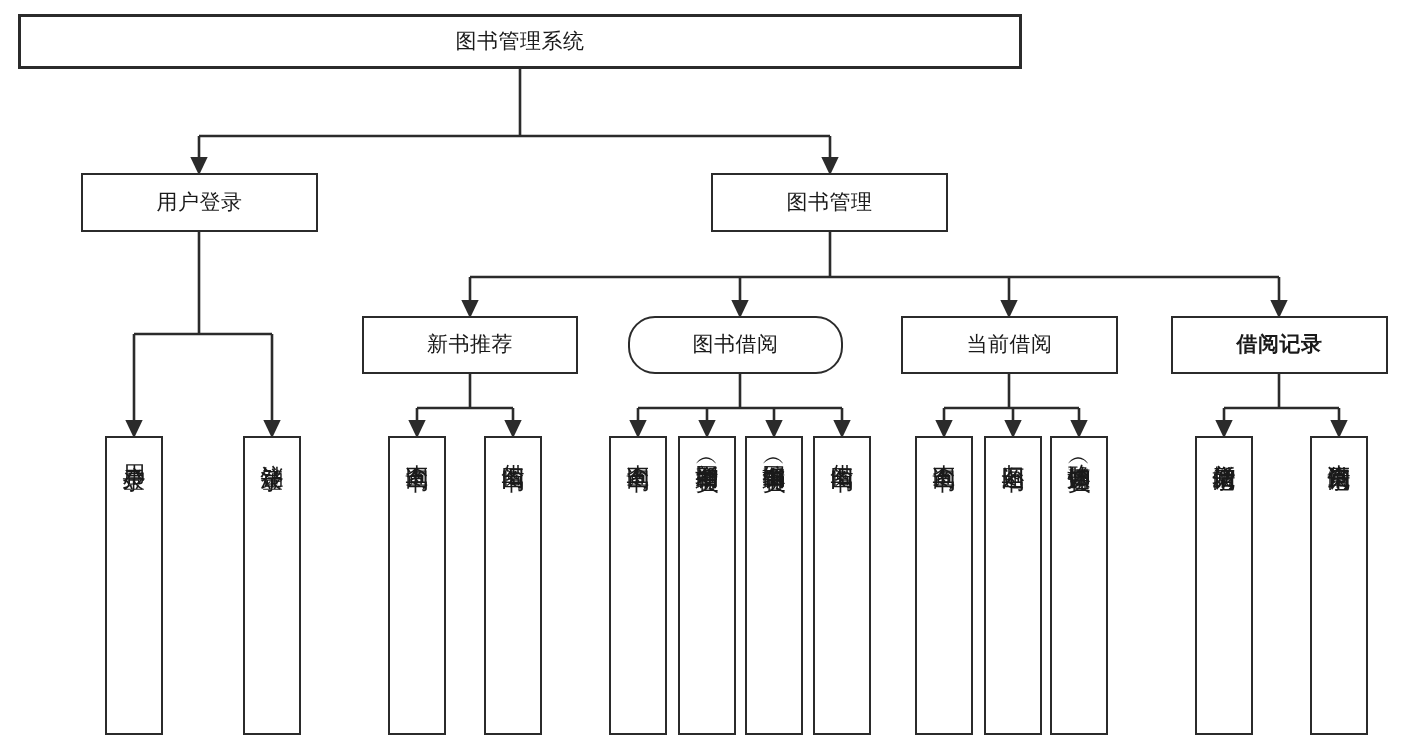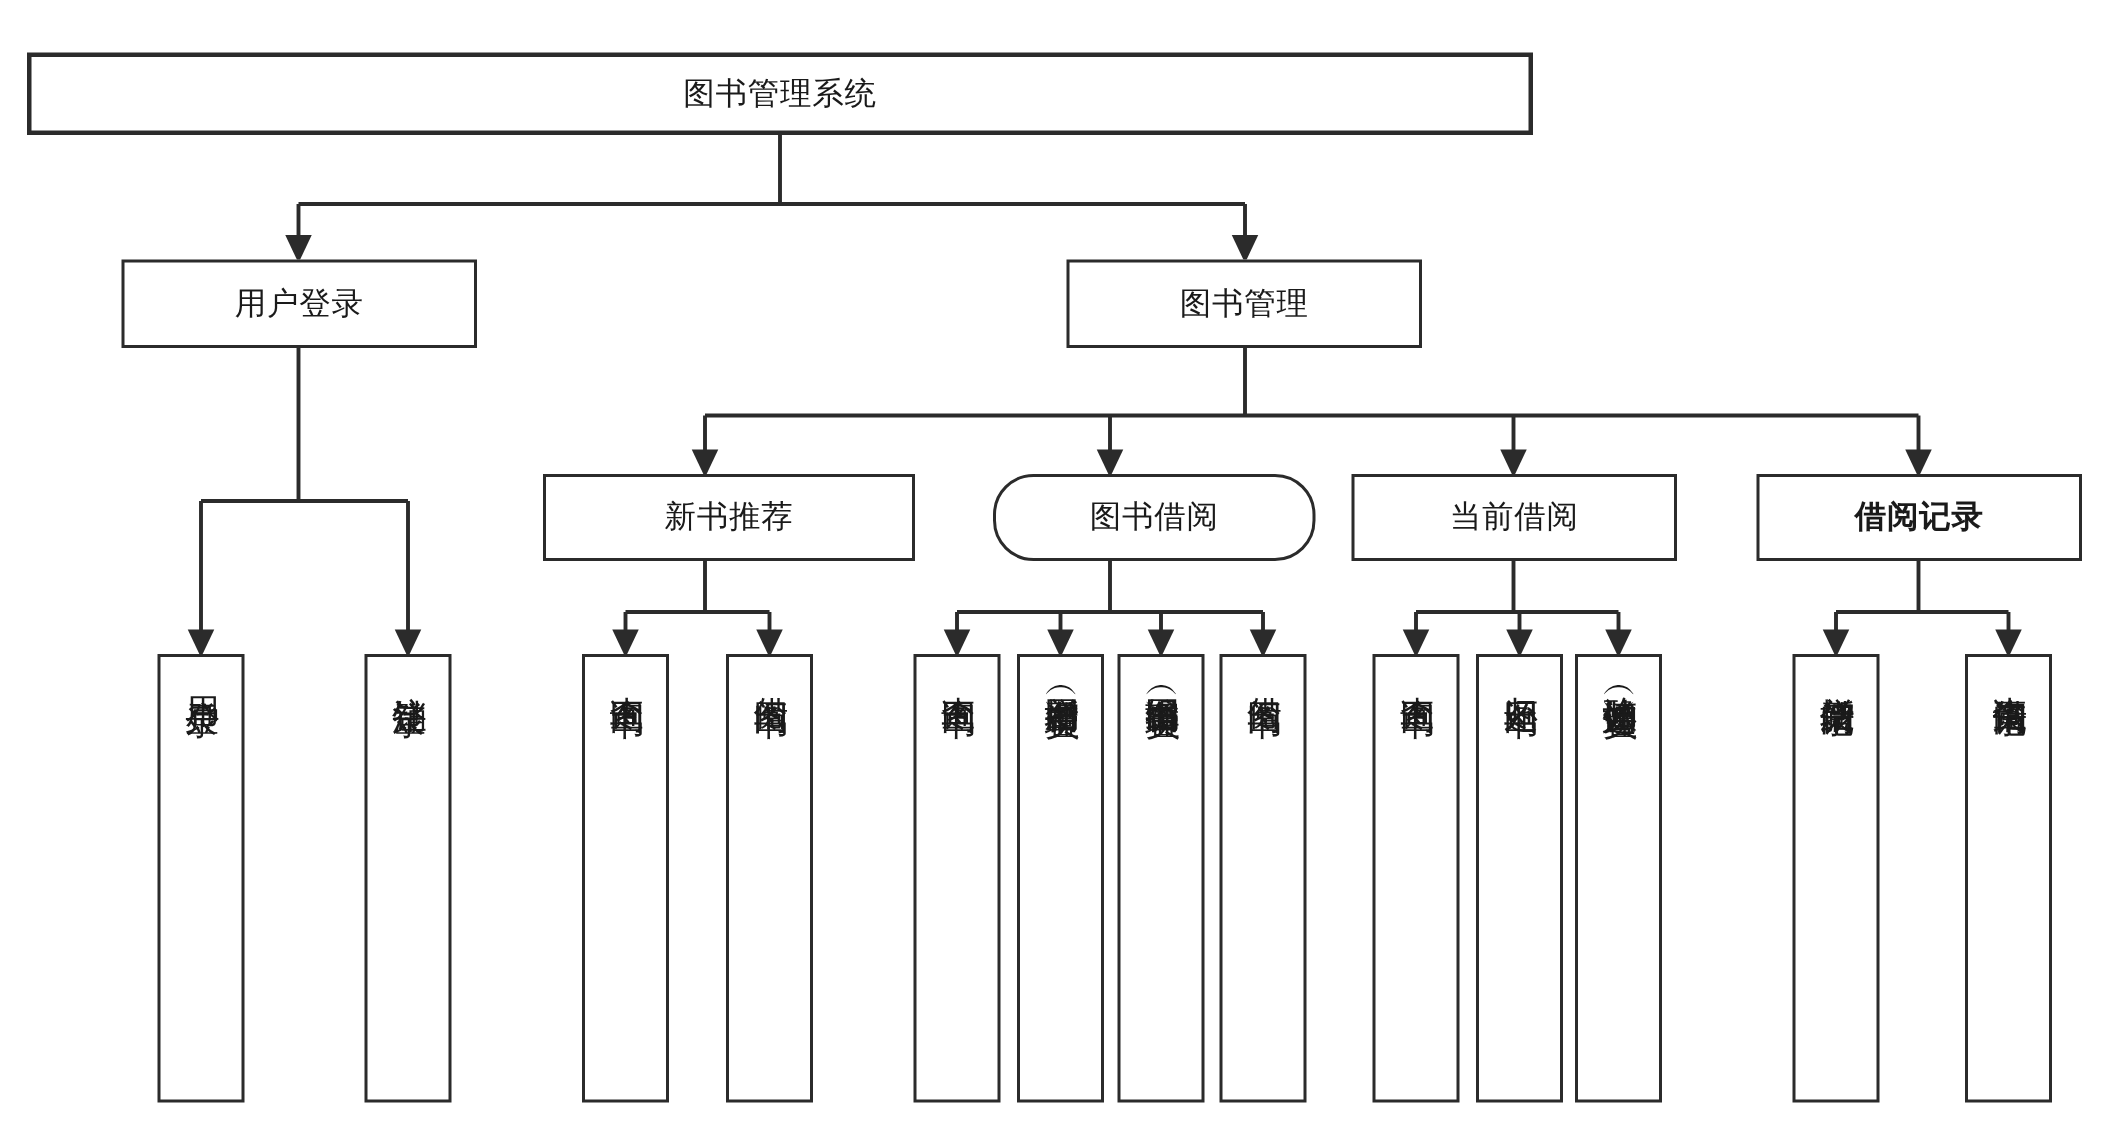--- a/index.html
+++ b/index.html
@@ -119,35 +119,35 @@
       <path d="M1013,408 L1013,429" marker-end="url(#arrow)"></path>
       <path d="M1079,408 L1079,429" marker-end="url(#arrow)"></path>
 
       <path d="M1279,374 L1279,408"></path>
       <path d="M1224,408 L1339,408"></path>
       <path d="M1224,408 L1224,429" marker-end="url(#arrow)"></path>
       <path d="M1339,408 L1339,429" marker-end="url(#arrow)"></path>
     </g>
   </svg>
 
-  <div class="node level-root" style="left: 18px; top: 14px; width: 1004px; height: 55px; margin-top: 21px;">
+  <div class="node level-root" style="left: 18px; top: 14px; width: 1004px; height: 55px;">
     <span class="node-label">图书管理系统</span>
   </div>
 
   <div class="node level-2" style="left: 81px; top: 173px; width: 237px; height: 59px;">
     <span class="node-label">用户登录</span>
   </div>
   <div class="node level-2" style="left: 711px; top: 173px; width: 237px; height: 59px;">
     <span class="node-label">图书管理</span>
   </div>
 
-  <div class="node level-3" style="left: 362px; top: 316px; width: 248px; height: 58px;">
+  <div class="node level-3" style="left: 362px; top: 316px; width: 216px; height: 58px;">
     <span class="node-label">新书推荐</span>
   </div>
-  <div class="node level-3" style="left: 662px; top: 316px; width: 215px; height: 58px; border-radius: 27px;">
+  <div class="node level-3" style="left: 628px; top: 316px; width: 215px; height: 58px; border-radius: 27px;">
     <span class="node-label">图书借阅</span>
   </div>
   <div class="node level-3" style="left: 901px; top: 316px; width: 217px; height: 58px;">
     <span class="node-label">当前借阅</span>
   </div>
   <div class="node level-3" style="left: 1171px; top: 316px; width: 217px; height: 58px; font-weight: bold;">
     <span class="node-label">借阅记录</span>
   </div>
 
   <div class="node leaf" style="left: 105px; top: 436px; width: 58px; height: 299px;">

